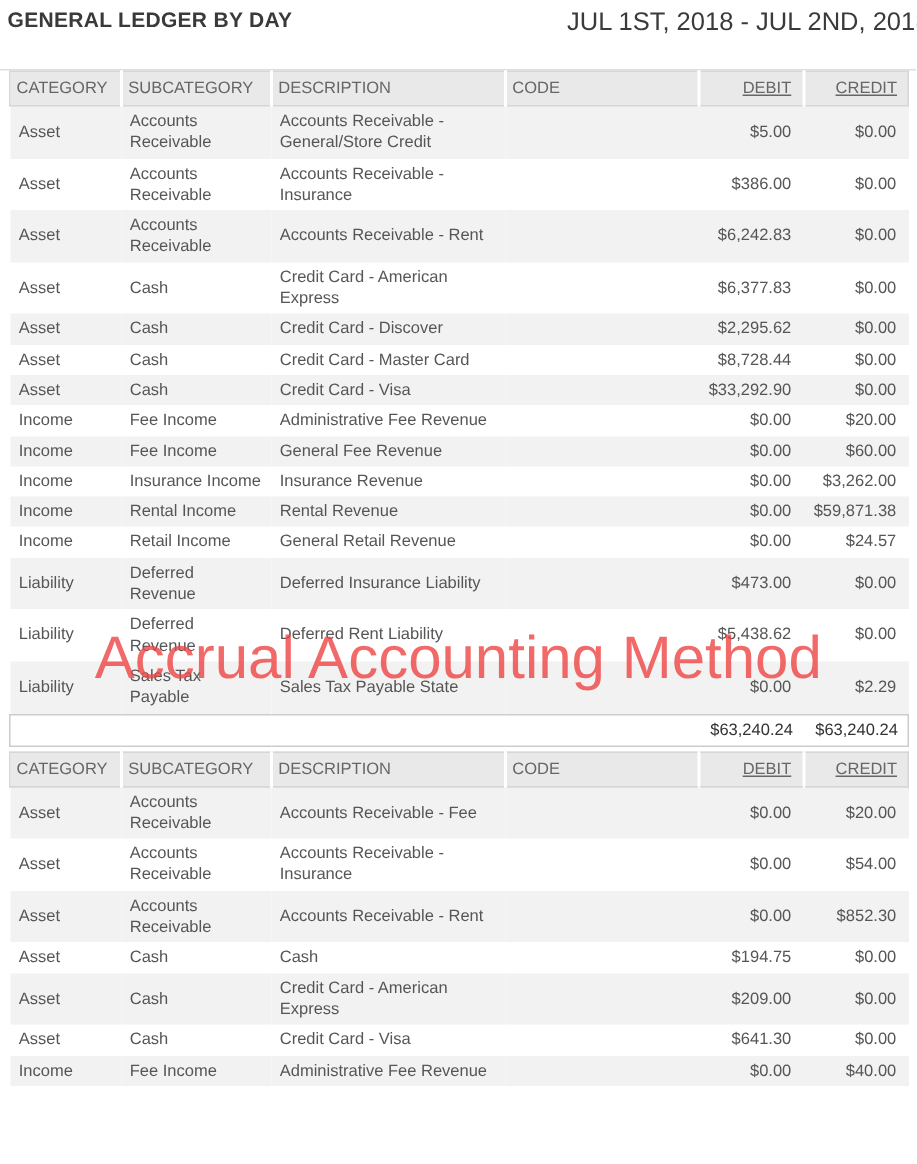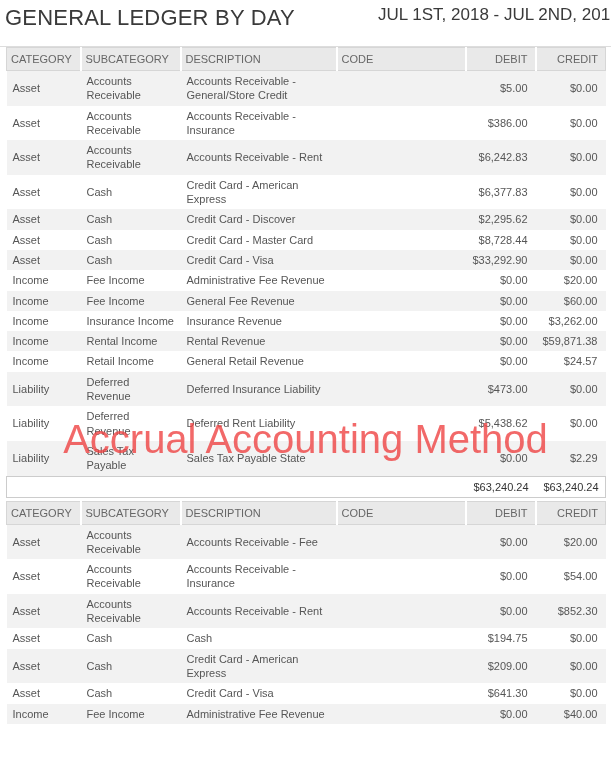--- a/index.html
+++ b/index.html
@@ -15,22 +15,22 @@
   
   .report-header {
     display: flex;
     justify-content: space-between;
     align-items: flex-start;
     padding: 5px 5px 0 5px;
     height: 46px;
   }
   .page-title {
     margin: 0;
-    font-size: 22px;
-    font-weight: normal;
+    font-size: 14px;
+    font-weight: bold;
     color: #3a3a3a;
     letter-spacing: 0.2px;
   }
   .report-for { width: 228px; text-align: left; }
   .report-for-label {
     font-size: 8px;
     color: #9a9a9a;
     letter-spacing: 0.6px;
     margin-bottom: 1px;
   }
@@ -68,21 +68,21 @@
   thead th {
     background: #e9e9e9;
     color: #666;
     font-weight: normal;
     font-size: 11px;
     text-align: left;
     padding: 5px 4px;
     border: 1px solid #d6d6d6;
   }
   thead th:not(:first-child) { border-left: 2px solid #fff; }
-  thead th.num { text-align: right; padding-right: 7px; }
+  thead th.num { text-align: right; padding-right: 7px; text-decoration: underline; }
   tbody td {
     padding: 3px 6px;
     vertical-align: middle;
     line-height: 1.3;
   }
   tbody tr { height: 19px; }
   tbody tr:nth-child(odd) { background: #f2f2f2; }
   td.num { text-align: right; padding-right: 8px; }
   tfoot td {
     padding: 4px 8px;

